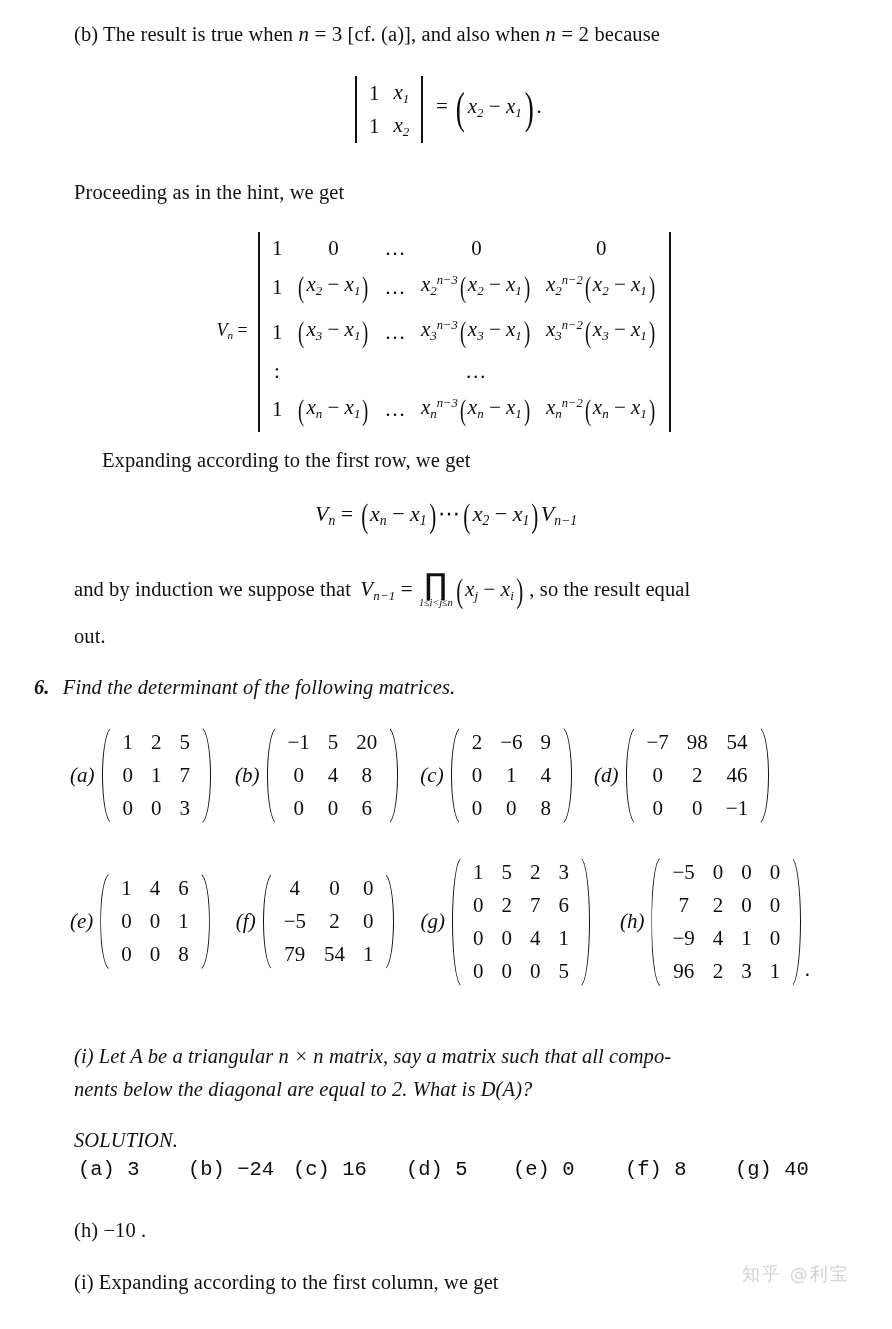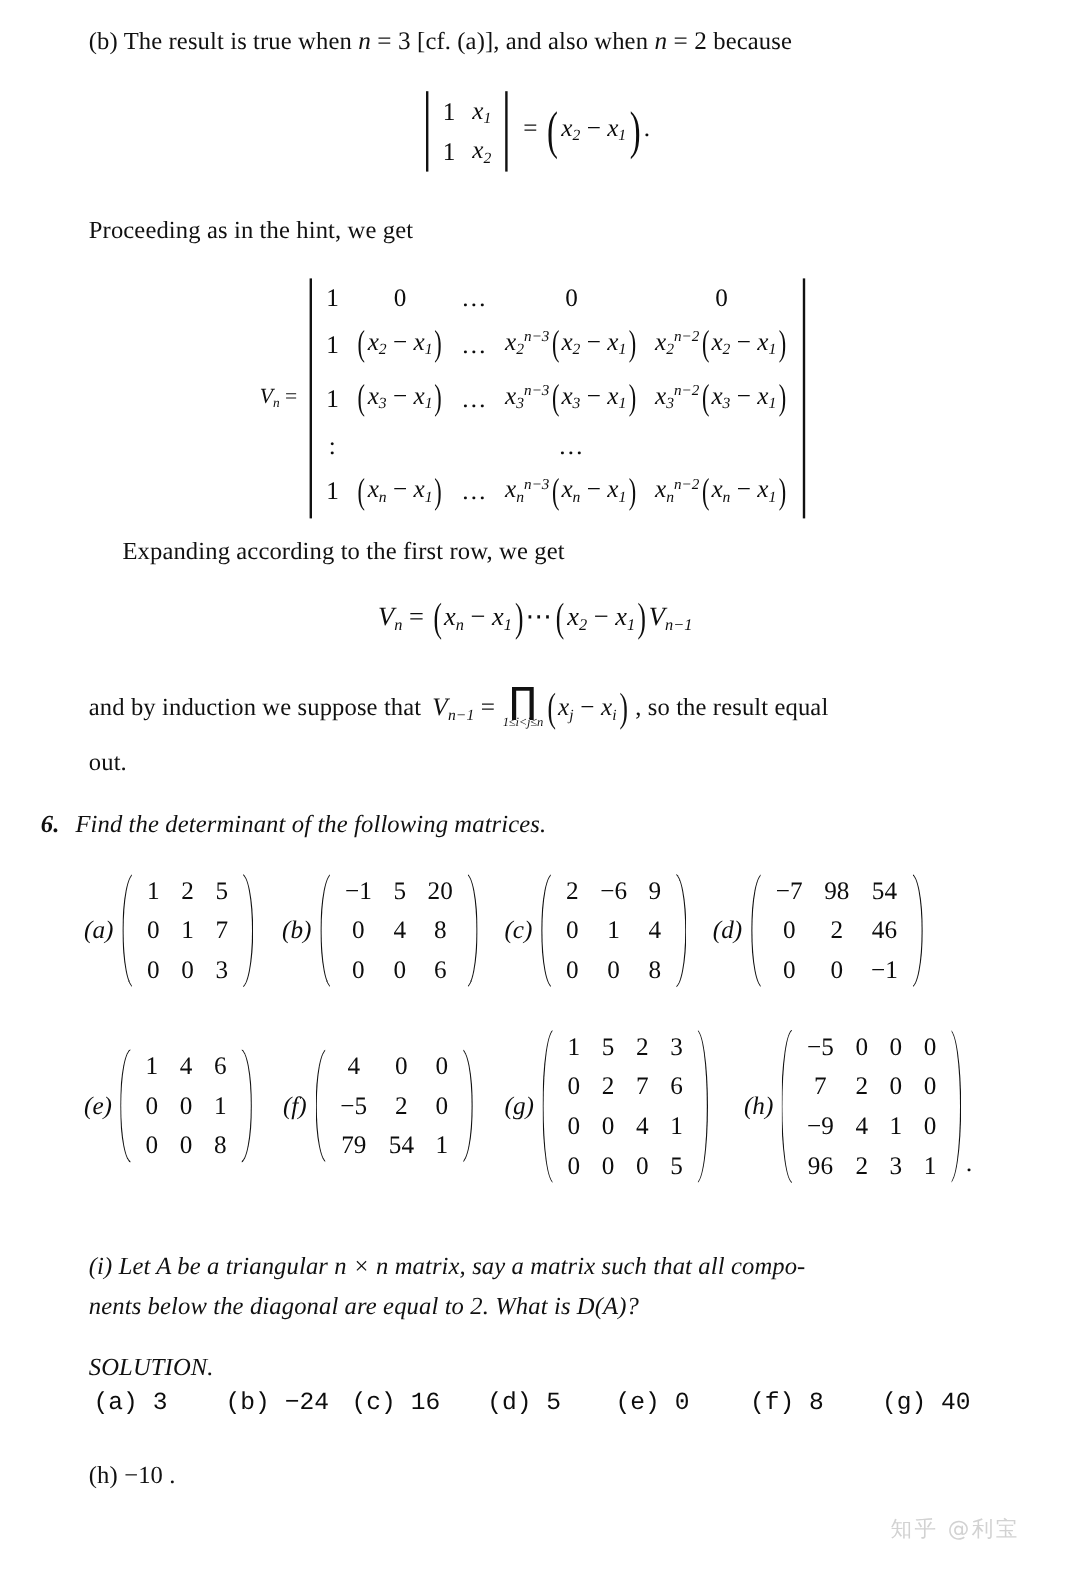--- a/index.html
+++ b/index.html
@@ -586,16 +586,17 @@
       <span>(g)</span>
       <span>40</span>
     </span>
   </div>
 
   <div class="para" style="left:74px; top:1216px;">
     <span>(h)</span>
     <span>−10 .</span>
   </div>
 
+  <div class="para" style="left:74px; top:1268px;">(i)  Expanding according to the first column, we get</div>
 
   <div class="watermark" style="left:742px; top:1262px;">知乎 @利宝</div>
 
 </div>
 
 </body></html>

